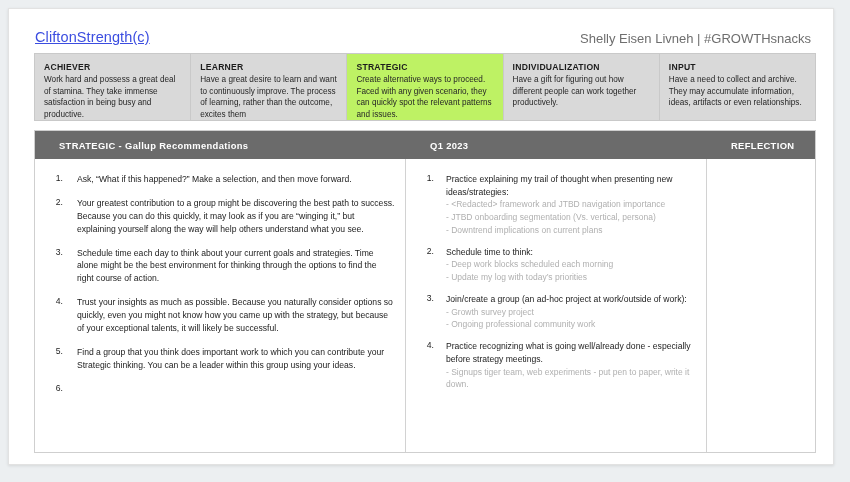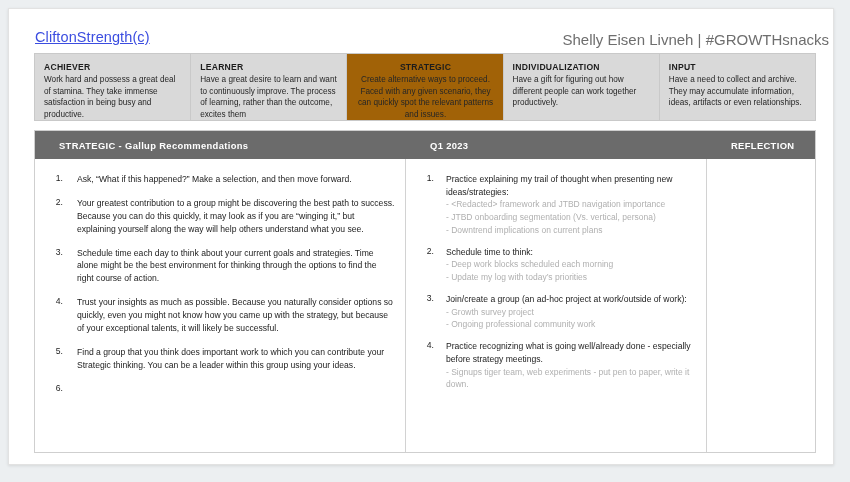--- a/index.html
+++ b/index.html
@@ -37,23 +37,23 @@
     left: 26px;
     top: 20px;
     font-size: 14.5px;
     color: #3b4de0;
     text-decoration: underline;
     letter-spacing: 0.1px;
     white-space: nowrap;
   }
   .byline {
     position: absolute;
-    right: 4px;
+    right: 22px;
     top: 22px;
-    font-size: 15px;
+    font-size: 13px;
     color: #6e6e6e;
     white-space: nowrap;
   }
 
   
   .cards {
     position: absolute;
     left: 25px;
     top: 44px;
     width: 782px;
@@ -65,21 +65,21 @@
   }
   .card {
     flex: 1 1 0;
     padding: 8px 8px 4px 9px;
     box-sizing: border-box;
     border-right: 1px solid #c9c9c9;
     background: #d9d9d9;
     overflow: hidden;
   }
   .card:last-child { border-right: none; }
-  .card.active { background: #a16207; text-align: center; }
+  .card.active { background: #bef264; }
   .card-title {
     font-size: 8.6px;
     font-weight: bold;
     color: #1c1c1c;
     letter-spacing: 0.25px;
     margin-bottom: 2px;
   }
   .card-desc {
     font-size: 8.2px;
     line-height: 1.42;

